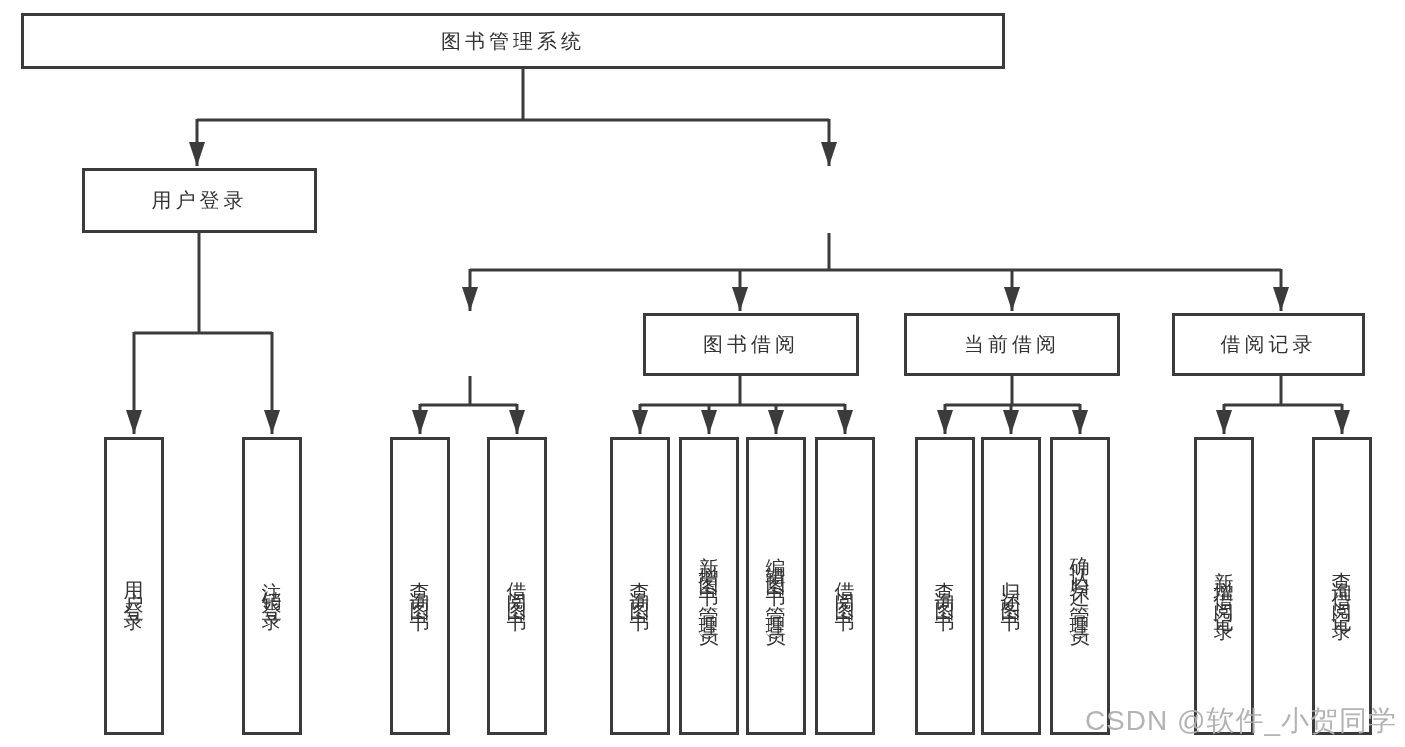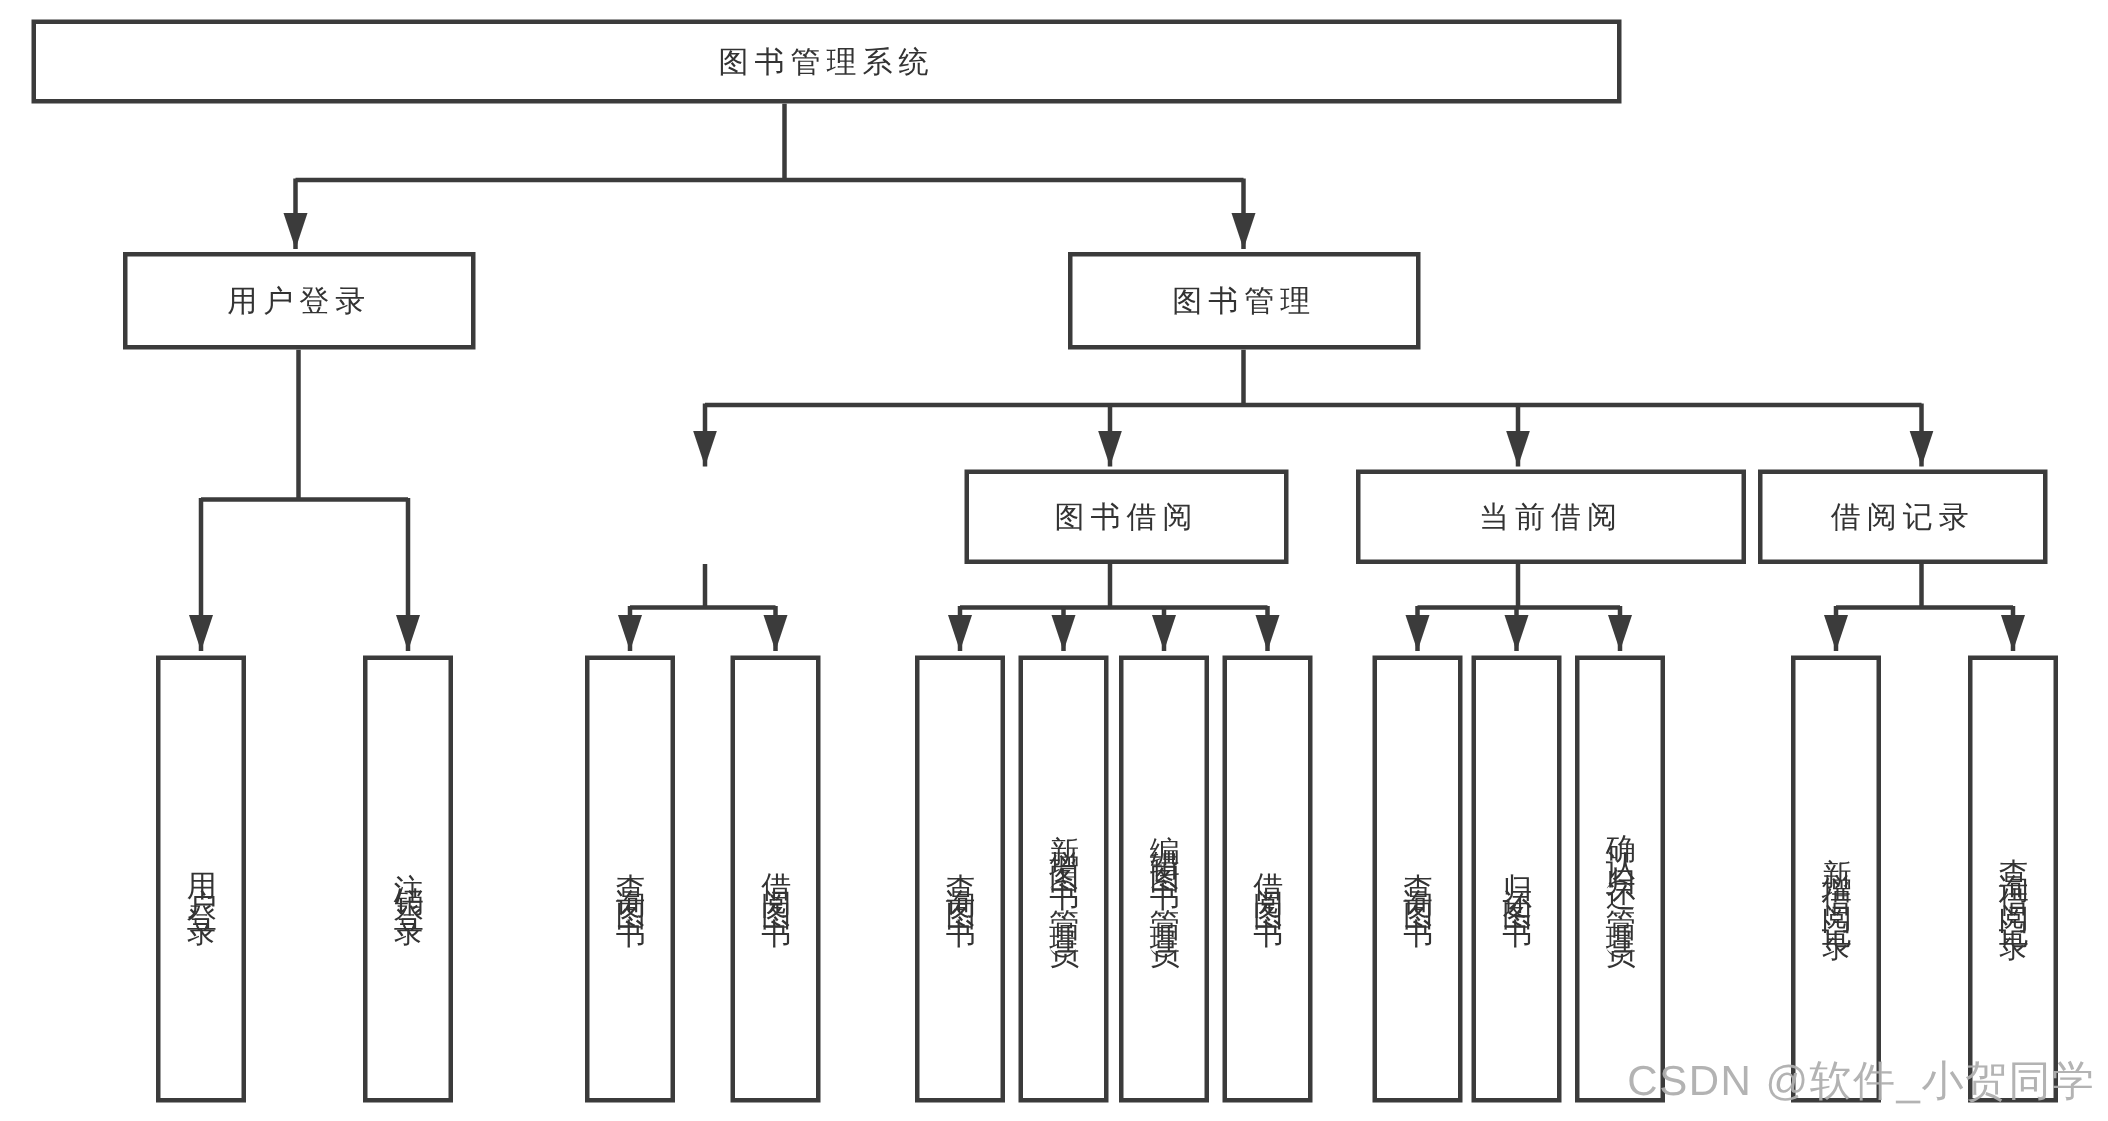--- a/index.html
+++ b/index.html
@@ -75,27 +75,26 @@
       <path d="M1011,404 V434" marker-end="url(#arw)"></path>
       <path d="M1080,404 V434" marker-end="url(#arw)"></path>
 
       <path d="M1281,376 V405"></path>
       <path d="M1224,405 H1342"></path>
       <path d="M1224,404 V434" marker-end="url(#arw)"></path>
       <path d="M1342,404 V434" marker-end="url(#arw)"></path>
     </g>
   </svg>
 
-  <div class="node" style="left:21px; top:13px; width:1060px; height:56px;">图书管理系统</div>
+  <div class="node" style="left:21px; top:13px; width:984px; height:56px;">图书管理系统</div>
 
   <div class="node" style="left:82px; top:168px; width:235px; height:65px;">用户登录</div>
-  <div class="node" style="left:712px; top:168px; width:235px; height:65px;">图书管理</div>
 
   <div class="node" style="left:632px; top:313px; width:216px; height:63px;margin-left:11px;">图书借阅</div>
-  <div class="node" style="left:904px; top:313px; width:260px; height:63px;">当前借阅</div>
+  <div class="node" style="left:904px; top:313px; width:216px; height:63px;">当前借阅</div>
   <div class="node" style="left:1172px; top:313px; width:193px; height:63px;">借阅记录</div>
 
   <div class="leaf" style="left:104px;">
     <span>用户登录</span>
   </div>
   <div class="leaf" style="left:242px;">
     <span>注销登录</span>
   </div>
 
   <div class="leaf" style="left:390px;">

